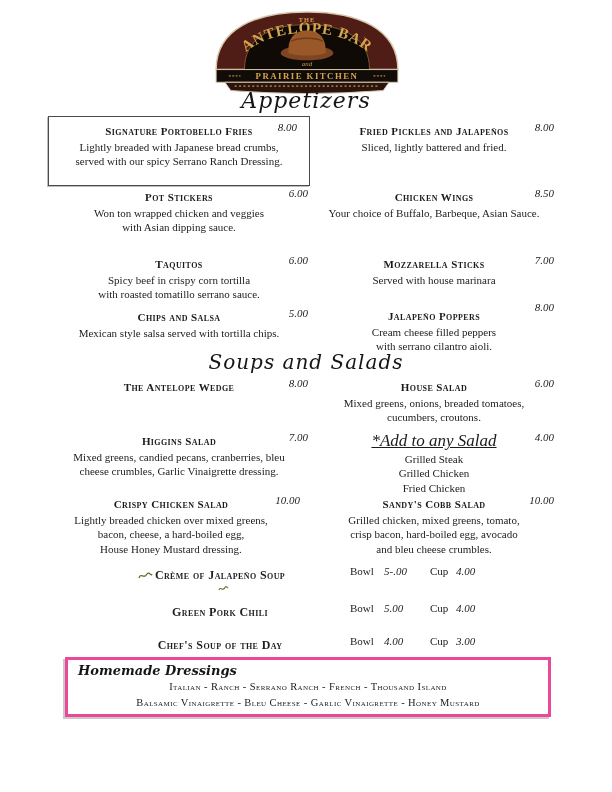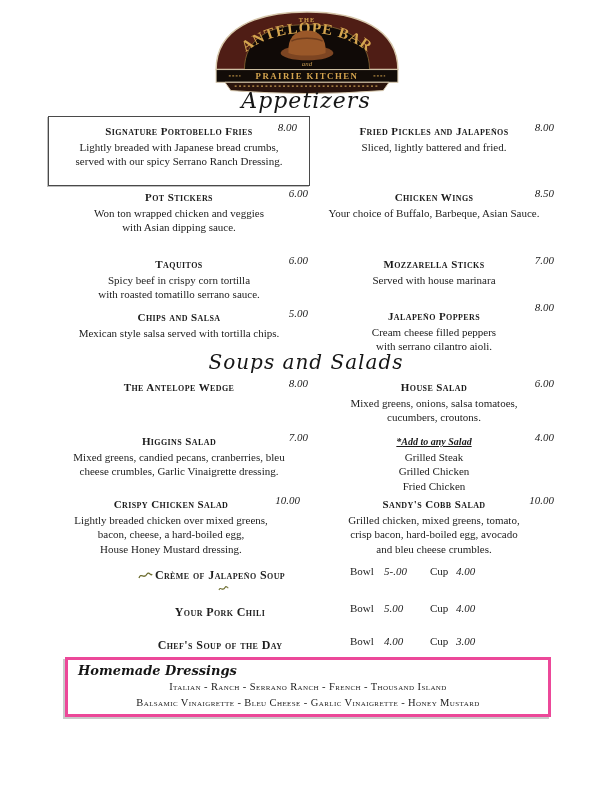--- a/index.html
+++ b/index.html
@@ -24,21 +24,21 @@
   }
   .item-desc{
     text-align:center;font-size:11px;line-height:1.3;white-space:pre-line;color:#222;margin-top:1px;
   }
   .boxed{
     border:1px solid #4a4a4a;box-sizing:border-box;padding:4px 6px 16px 6px;
     box-shadow:-1px 1px 0 #bdbdbd;
   }
   .boxed .item-price{right:6px;}
   .add-title{
-    font-style:italic;text-decoration:underline;font-size:10px;font-weight:700;color:#1b1b1b;
+    font-style:italic;text-decoration:underline;font-size:17px;font-weight:400;color:#1b1b1b;
   }
   .soup-row{position:absolute;left:0;width:612px;height:20px;}
   .soup-name-wrap{position:absolute;left:70px;width:300px;text-align:center;}
   .soup-name{font-variant:small-caps;font-size:12px;font-weight:600;letter-spacing:.4px;}
   .soup-col{position:absolute;top:0;font-size:11px;color:#222;}
   .bowl-label{left:350px;}
   .bowl-price{left:384px;font-style:italic;}
   .cup-label{left:430px;}
   .cup-price{left:456px;font-style:italic;}
   .ornament{position:absolute;}
@@ -160,21 +160,21 @@
       <span class="item-name">The Antelope Wedge</span>
       <span class="item-price">8.00</span>
     </div>
   </div>
 
   <div class="item" style="left:312px;top:377px;width:244px;">
     <div class="item-head">
       <span class="item-name">House Salad</span>
       <span class="item-price">6.00</span>
     </div>
-    <div class="item-desc">Mixed greens, onions, salsa tomatoes,
+    <div class="item-desc">Mixed greens, onions, breaded tomatoes,
 cucumbers, croutons.</div>
   </div>
 
   <div class="item" style="left:48px;top:431px;width:262px;">
     <div class="item-head">
       <span class="item-name">Higgins Salad</span>
       <span class="item-price">7.00</span>
     </div>
     <div class="item-desc">Mixed greens, candied pecans, cranberries, bleu
 cheese crumbles, Garlic Vinaigrette dressing.</div>
@@ -222,21 +222,21 @@
         </svg>
     </span>
     <span class="soup-name-wrap"><span class="soup-name">Crème of Jalapeño Soup</span></span>
     <span class="soup-col bowl-label">Bowl</span>
     <span class="soup-col bowl-price">5-.00</span>
     <span class="soup-col cup-label">Cup</span>
     <span class="soup-col cup-price">4.00</span>
   </div>
 
   <div class="soup-row" style="top:602px;">
-    <span class="soup-name-wrap"><span class="soup-name">Your Pork Chili</span></span>
+    <span class="soup-name-wrap"><span class="soup-name">Green Pork Chili</span></span>
     <span class="soup-col bowl-label">Bowl</span>
     <span class="soup-col bowl-price">5.00</span>
     <span class="soup-col cup-label">Cup</span>
     <span class="soup-col cup-price">4.00</span>
   </div>
 
   <div class="soup-row" style="top:635px;">
     <span class="soup-name-wrap"><span class="soup-name">Chef's Soup of the Day</span></span>
     <span class="soup-col bowl-label">Bowl</span>
     <span class="soup-col bowl-price">4.00</span>

